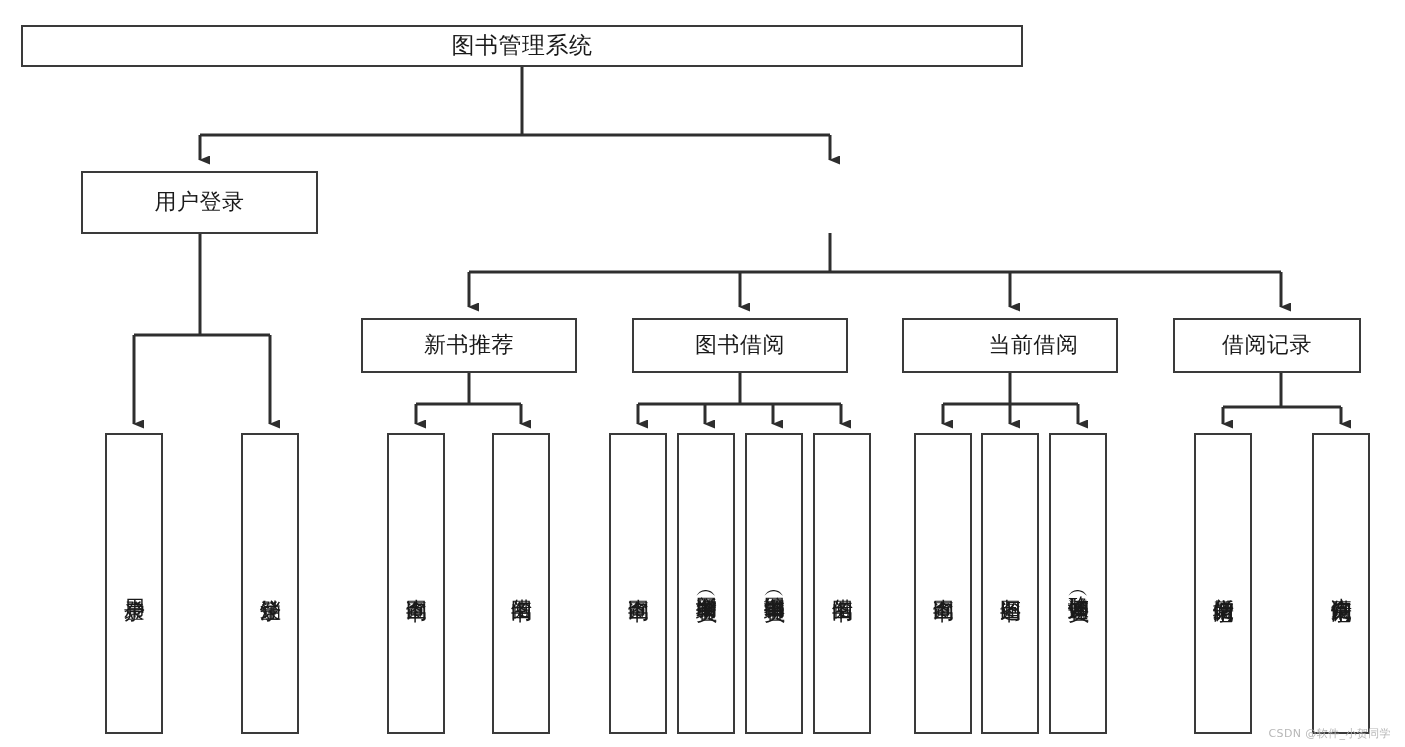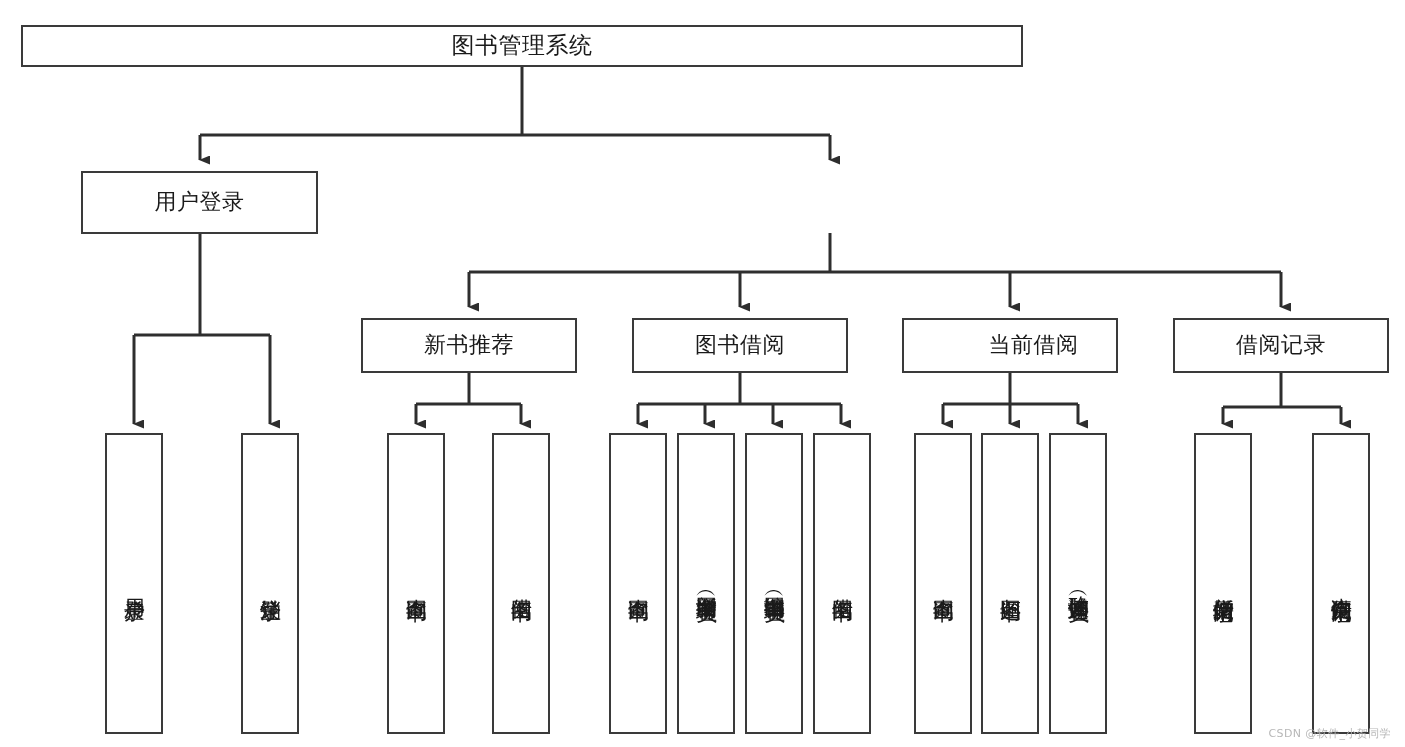--- a/index.html
+++ b/index.html
@@ -135,21 +135,21 @@
 
   <div class="node branch-node" style="left:632px; top:318px; width:216px; height:55px;">
     <span class="label-h">图书借阅</span>
   </div>
   <div class="node branch-node" style="left:361px; top:318px; width:216px; height:55px;">
     <span class="label-h">新书推荐</span>
   </div>
   <div class="node branch-node" style="left:902px; top:318px; width:216px; height:55px;padding-left:47px;">
     <span class="label-h">当前借阅</span>
   </div>
-  <div class="node branch-node" style="left:1173px; top:318px; width:216px; height:55px;">
+  <div class="node branch-node" style="left:1173px; top:318px; width:188px; height:55px;">
     <span class="label-h">借阅记录</span>
   </div>
 
   <div class="node leaf-node" style="left:105px; top:433px; width:58px; height:301px;">
     <span class="label-v">用户登录</span>
   </div>
   <div class="node leaf-node" style="left:241px; top:433px; width:58px; height:301px;">
     <span class="label-v">注销登录</span>
   </div>
 

